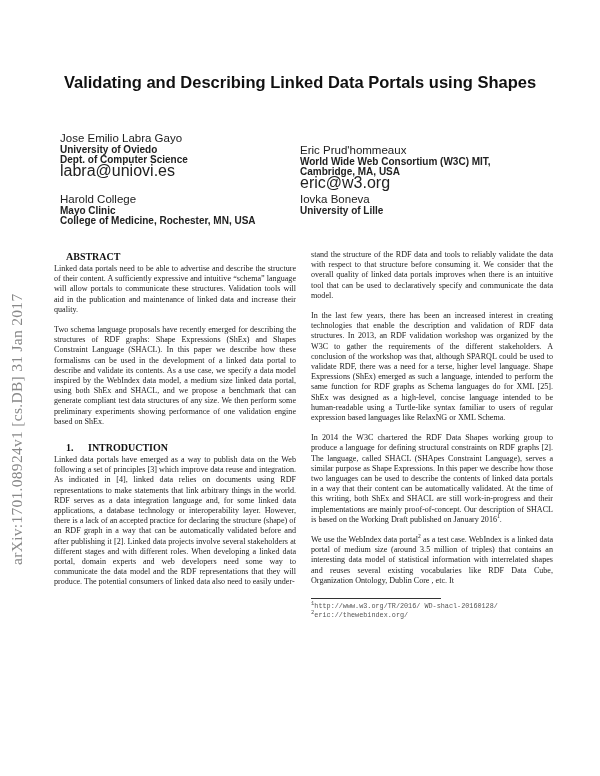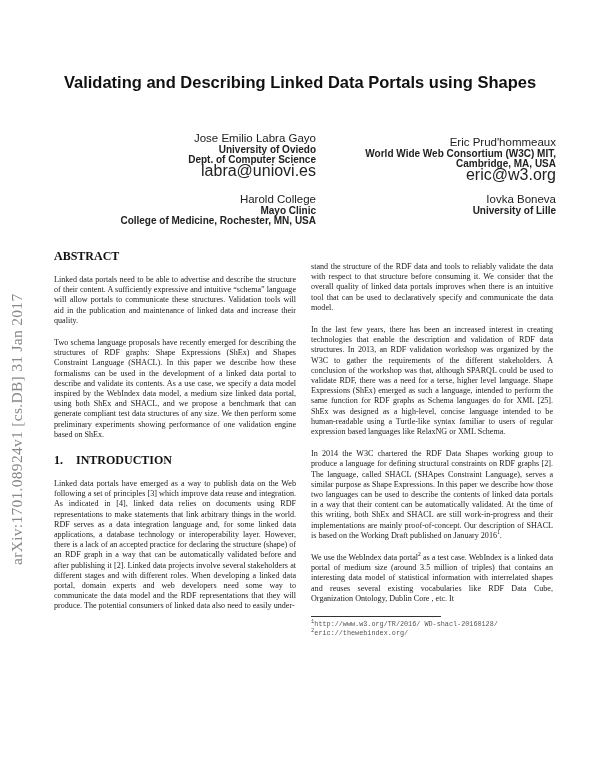--- a/index.html
+++ b/index.html
@@ -3,47 +3,47 @@
 <meta charset="utf-8">
 <style>
   html, body { margin: 0; padding: 0; background: #ffffff; }
   body { width: 600px; height: 776px; position: relative; overflow: hidden; color: #111; }
   .title {
     position: absolute; left: 40px; width: 520px; top: 72px;
     font-family: Liberation Sans, sans-serif; font-weight: bold;
     font-size: 16.5px; line-height: 21px; text-align: center; color: #111;
   }
   .author {
-    position: absolute; text-align: right;
+    position: absolute; text-align: left;
     font-family: "Liberation Sans", sans-serif; color: #222;
   }
   .author .name { font-size: 11.5px; line-height: 13px; }
   .author .aff { font-size: 10px; line-height: 10px; font-weight: bold; }
   .author .email { font-size: 16px; line-height: 12px; }
   .a1 { left: 60px; width: 256px; top: 132px; }
-  .a2 { left: 300px; width: 256px; top: 136px; }
+  .a2 { left: 300px; width: 256px; top: 144px; }
   .a3 { left: 60px; width: 256px; top: 193px; }
   .a4 { left: 300px; width: 256px; top: 193px; }
   .arxiv {
     position: absolute; left: 8px; top: 565px;
     transform-origin: left top; transform: rotate(-90deg);
     font-family: "Liberation Serif", serif; font-size: 15.5px;
     color: #888; white-space: nowrap; letter-spacing: 0.3px;
   }
   .col {
     position: absolute; width: 242px;
     font-family: "Liberation Serif", serif; font-size: 8.1px;
     line-height: 10.2px; text-align: justify; color: #1a1a1a;
   }
-  .col p { margin: 12px 0 10px 0; }
+  .col p { margin: 0 0 10px 0; }
   .col1 { left: 54px; top: 250px; }
   .col2 { left: 311px; top: 250px; }
   .h1 {
     font-family: "Liberation Serif", serif; font-weight: bold;
-    font-size: 12px; line-height: 13px; margin: 0 0 1px 0; color: #111;
+    font-size: 10px; line-height: 13px; margin: 0 0 1px 12px; color: #111;
   }
   .h1 .num { display: inline-block; width: 22px; }
   .sup { font-size: 5.5px; vertical-align: super; line-height: 0; }
   .fnrule { width: 130px; border-top: 0.8px solid #333; margin: 12px 0 3px 0; }
   .fn {
     font-family: "Liberation Mono", monospace; font-size: 6.8px;
     line-height: 8.5px; color: #555; text-align: left;
   }
 </style>
 </head>

